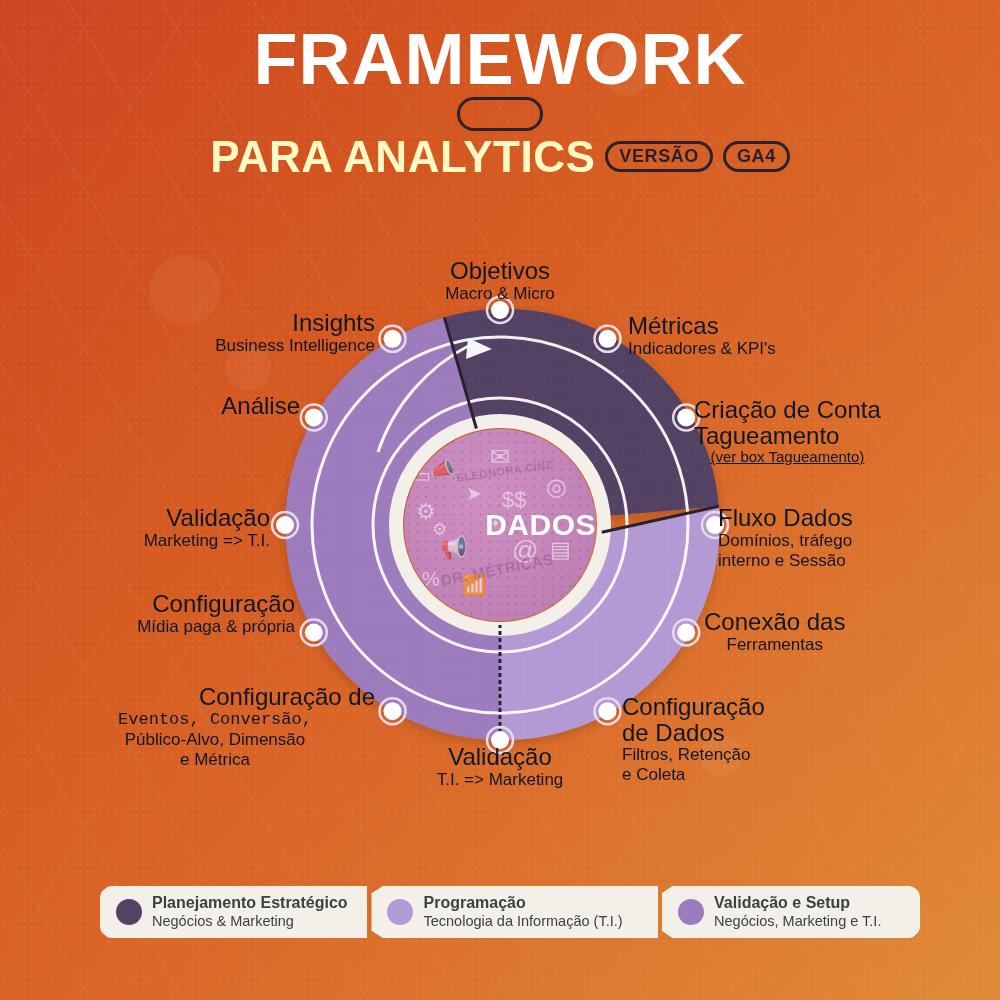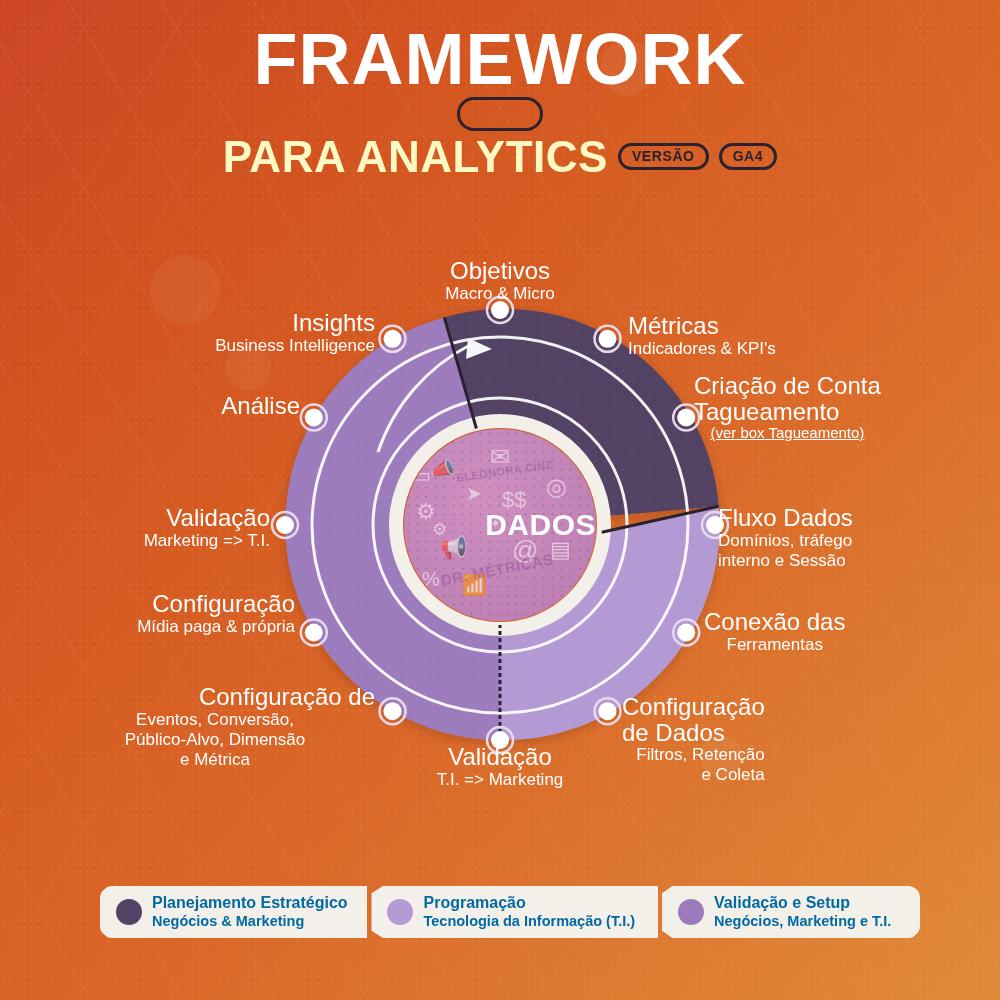--- a/index.html
+++ b/index.html
@@ -56,21 +56,21 @@
   }
   #title-row3 {
     display:flex; align-items:center; justify-content:center;
     gap: 10px; margin-top: 1px;
   }
   #title-sub2 {
     font-size: 44px; font-weight: 800; color: #fef9c3; letter-spacing: .5px;
   }
   .tag-pill {
     border: 3px solid #2b2230; border-radius: 16px;
-    padding: 3px 11px 4px; font-size: 14px; font-weight: 800;
+    padding: 3px 11px 4px; font-size: 18px; font-weight: 800;
     color: #2b2230; letter-spacing: .6px; line-height: 1; text-align: right;
   }
 
   
   #diagram { position: absolute; left: 0; top: 0; width: 1000px; height: 1000px; z-index: 4; }
 
   
   #center-art {
     position: absolute; left: 404px; top: 429px;
     width: 192px; height: 192px; border-radius: 50%;
@@ -88,49 +88,49 @@
     transform: translateY(-50%);
     text-align:right; font-size: 30px; font-weight: 800;
     color:#fff; letter-spacing: .5px; z-index: 3;
   }
   .brandtxt {
     position:absolute; font-size: 11px; font-weight:700;
     color: rgba(150,90,150,.55); letter-spacing: .5px;
   }
 
   
-  .lbl { position: absolute; color:#ffffff; z-index: 7; }
+  .lbl { position: absolute; color:#0f172a; z-index: 7; }
   .lbl .t1 { font-size: 24px; font-weight: 400; line-height: 1.07; white-space: nowrap; }
   .lbl .t2 { font-size: 17px; font-weight: 400; line-height: 1.18; white-space: nowrap; }
   .lbl .t3 { font-size: 15px; font-weight: 400; line-height: 1.18; white-space: nowrap; text-decoration: underline; }
   .lbl.r { text-align: right; }
   .lbl.l { text-align: left; }
   .lbl.c { text-align: center; }
 
   
   #legend {
     position: absolute; left: 100px; bottom: 62px;
     width: 820px; height: 52px; display: flex; z-index: 8;
   }
   .leg {
     position: relative; height: 52px; display:flex; align-items:center;
-    background: #f3efe9; color:#0369a1; padding-left: 52px;
+    background: #f3efe9; color:#404040; padding-left: 52px;
   }
   .leg:nth-child(1){ width: 278px; border-radius: 12px 0 0 12px;
     clip-path: polygon(0 14%,3% 0,100% 0,100% 100%,3% 100%,0 86%); }
   .leg:nth-child(2){ width: 298px; margin-left: 4px;
     clip-path: polygon(0 14%,4% 0,100% 0,100% 100%,4% 100%,0 86%); }
   .leg:nth-child(3){ width: 268px; margin-left: 4px; border-radius: 0 12px 12px 0;
     clip-path: polygon(0 14%,4% 0,100% 0,100% 86%,97% 100%,4% 100%,0 86%); }
   .leg .dot {
     position:absolute; left: 16px; top: 13px;
     width: 26px; height: 26px; border-radius: 50%;
   }
   .leg .ln1 { font-size: 16px; font-weight: 800; line-height: 1.15; }
-  .leg .ln2 { font-size: 14.5px; font-weight: 700; line-height: 1.15; }
+  .leg .ln2 { font-size: 14.5px; font-weight: 400; line-height: 1.15; }
 </style>
 </head>
 <body>
 
 <div id="bg">
   <div id="bg-hex"></div>
   <div id="bg-dots"></div>
   <div class="blob" style="left:150px;top:255px;width:70px;height:70px;"></div>
   <div class="blob" style="left:225px;top:345px;width:46px;height:46px;"></div>
   <div class="blob" style="left:600px;top:40px;width:55px;height:55px;"></div>
@@ -262,54 +262,54 @@
 <div class="lbl c" style="left:370px;top:258px;width:260px;">
   <div class="t1">Objetivos</div>
   <div class="t2">Macro &amp; Micro</div>
 </div>
 
 <div class="lbl l" style="left:628px;top:313px;">
   <div class="t1">Métricas</div>
   <div class="t2">Indicadores &amp; KPI's</div>
 </div>
 
-<div class="lbl l" style="left:694px;top:373px;">
+<div class="lbl l" style="left:694px;top:397px;">
   <div class="t1">Criação de Conta</div>
   <div class="t1">Tagueamento</div>
   <div class="t3" style="text-align:center;">(ver box Tagueamento)</div>
 </div>
 
 <div class="lbl l" style="left:718px;top:505px;">
   <div class="t1">Fluxo Dados</div>
   <div class="t2">Domínios, tráfego</div>
   <div class="t2">interno e Sessão</div>
 </div>
 
 <div class="lbl l" style="left:704px;top:609px;">
   <div class="t1">Conexão das</div>
   <div class="t2" style="text-align:center;">Ferramentas</div>
 </div>
 
 <div class="lbl l" style="left:622px;top:694px;">
   <div class="t1">Configuração</div>
   <div class="t1">de Dados</div>
-  <div class="t2" style="text-align:right;">
+  <div class="t2" style="text-align:left;">
     <span>Filtros, Retenção</span><br>
     <span>e Coleta</span>
   </div>
 </div>
 
 <div class="lbl c" style="left:370px;top:744px;width:260px;">
   <div class="t1">Validação</div>
   <div class="t2">T.I. =&gt; Marketing</div>
 </div>
 
 <div class="lbl r" style="left:55px;top:684px;width:320px;">
   <div class="t1">Configuração de</div>
-  <div class="t2" style="text-align:center;">Eventos, Conversão,</div>
+  <div class="t2" style="text-align:center;font-family:Liberation Mono, monospace;">Eventos, Conversão,</div>
   <div class="t2" style="text-align:center;">
     <span>Público-Alvo, Dimensão</span><br>
     <span>e Métrica</span>
   </div>
 </div>
 
 <div class="lbl r" style="left:35px;top:591px;width:260px;">
   <div class="t1">Configuração</div>
   <div class="t2">Mídia paga &amp; própria</div>
 </div>

